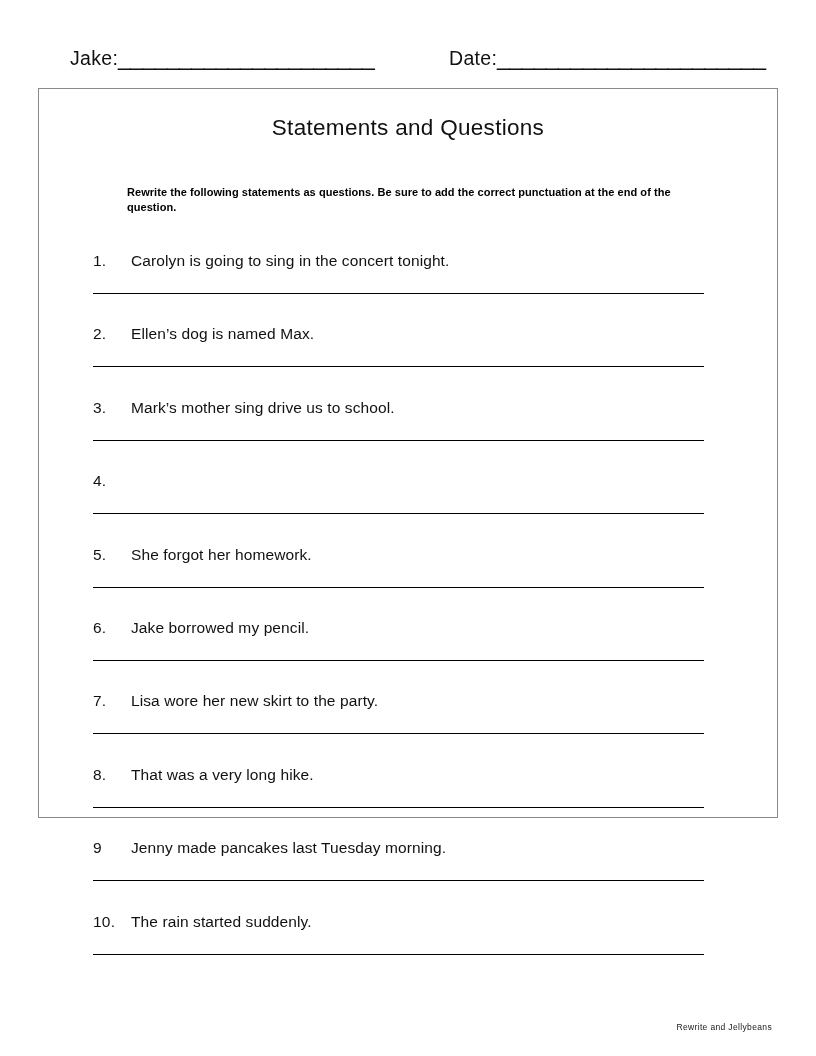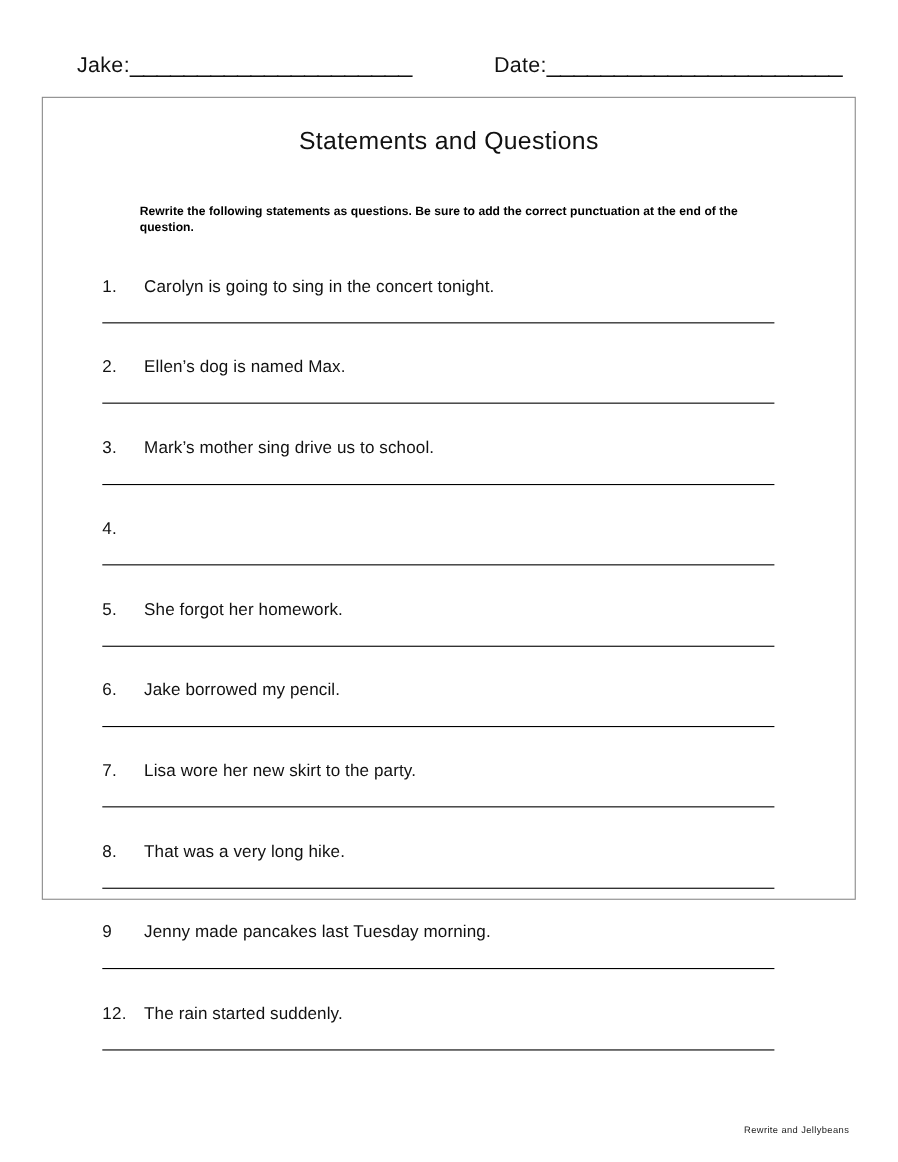--- a/index.html
+++ b/index.html
@@ -183,21 +183,21 @@
         <div class="question-number">8.</div>
         <div class="question-text">That was a very long hike.</div>
         <div class="answer-rule"></div>
       </div>
       <div class="question-item" style="top: 750.2px;">
         <div class="question-number">9</div>
         <div class="question-text">Jenny made pancakes last Tuesday morning.</div>
         <div class="answer-rule"></div>
       </div>
       <div class="question-item" style="top: 823.6px;">
-        <div class="question-number">12.</div>
+        <div class="question-number">10.</div>
         <div class="question-text">The rain started suddenly.</div>
         <div class="answer-rule"></div>
       </div>
     </div>
 
 </div>
 
 <div class="footer-credit">Rewrite and Jellybeans</div>
 
 </body></html>

